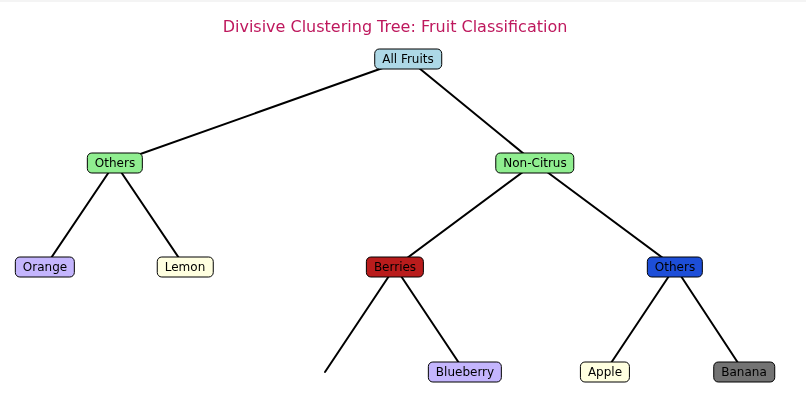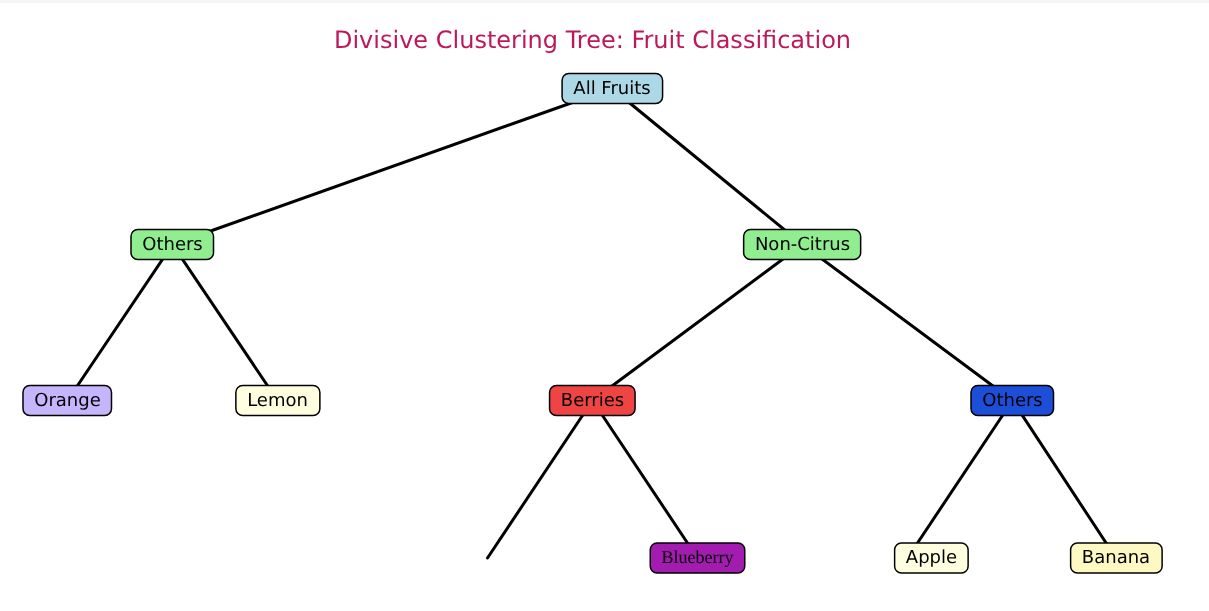--- a/index.html
+++ b/index.html
@@ -72,19 +72,19 @@
       <line x1="395" y1="267" x2="465" y2="372" stroke="#000000" stroke-width="2" stroke-linecap="round"></line>
       <line x1="675" y1="267" x2="605" y2="372" stroke="#000000" stroke-width="2" stroke-linecap="round"></line>
       <line x1="675" y1="267" x2="744" y2="372" stroke="#000000" stroke-width="2" stroke-linecap="round"></line>
     </svg>
   <div class="nodes">
       <div class="node" style="left: 408px; top: 59px; background: rgb(173, 216, 230); border-color: rgb(0, 0, 0);">All Fruits</div>
       <div class="node" style="left: 115px; top: 163px; background: rgb(144, 238, 144); border-color: rgb(0, 0, 0);">Others</div>
       <div class="node" style="left: 535px; top: 163px; background: rgb(144, 238, 144); border-color: rgb(0, 0, 0);">Non-Citrus</div>
       <div class="node" style="left: 45px; top: 267px; background: #c4b5fd; border-color: rgb(0, 0, 0);">Orange</div>
       <div class="node" style="left: 185px; top: 267px; background: rgb(255, 255, 224); border-color: rgb(0, 0, 0);">Lemon</div>
-      <div class="node" style="left: 395px; top: 267px; background: #ef4444; border-color: rgb(0, 0, 0);">Berries</div>
+      <div class="node" style="left: 395px; top: 267px; background: #b91c1c; border-color: rgb(0, 0, 0);">Berries</div>
       <div class="node" style="left: 675px; top: 267px; background: #1d4ed8; border-color: rgb(0, 0, 0);">Others</div>
-      <div class="node" style="left: 465px; top: 372px; background: #a21caf; border-color: rgb(0, 0, 0); font-family: Liberation Serif, serif;">Blueberry</div>
-      <div class="node" style="left: 605px; top: 372px; background: rgb(255, 255, 224); border-color: rgb(0, 0, 0); margin-left: 16px;">Apple</div>
-      <div class="node" style="left: 744px; top: 372px; background: #fef9c3; border-color: rgb(0, 0, 0);">Banana</div>
+      <div class="node" style="left: 465px; top: 372px; background: #c4b5fd; border-color: rgb(0, 0, 0);">Blueberry</div>
+      <div class="node" style="left: 605px; top: 372px; background: rgb(255, 255, 224); border-color: rgb(0, 0, 0);">Apple</div>
+      <div class="node" style="left: 744px; top: 372px; background: #737373; border-color: rgb(0, 0, 0);">Banana</div>
     </div>
 </div>
 
 </body></html>

